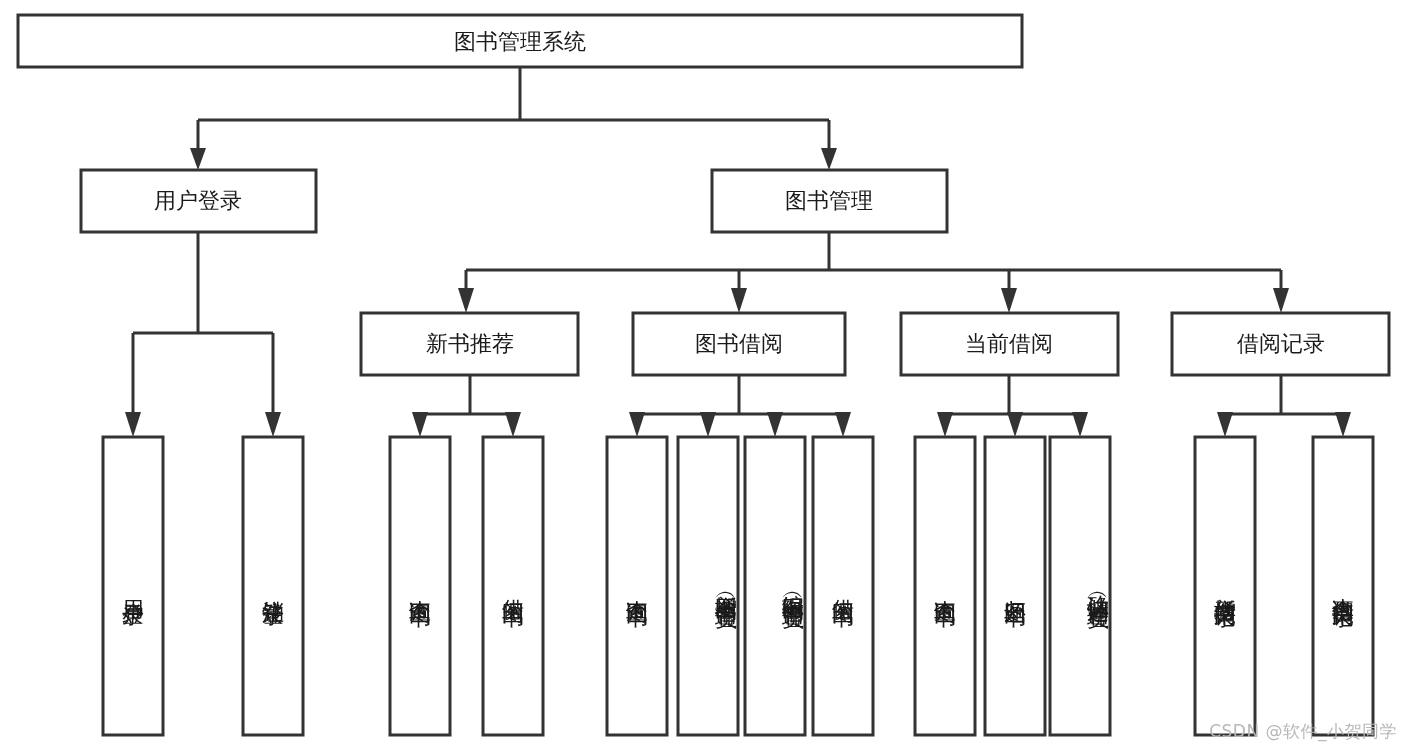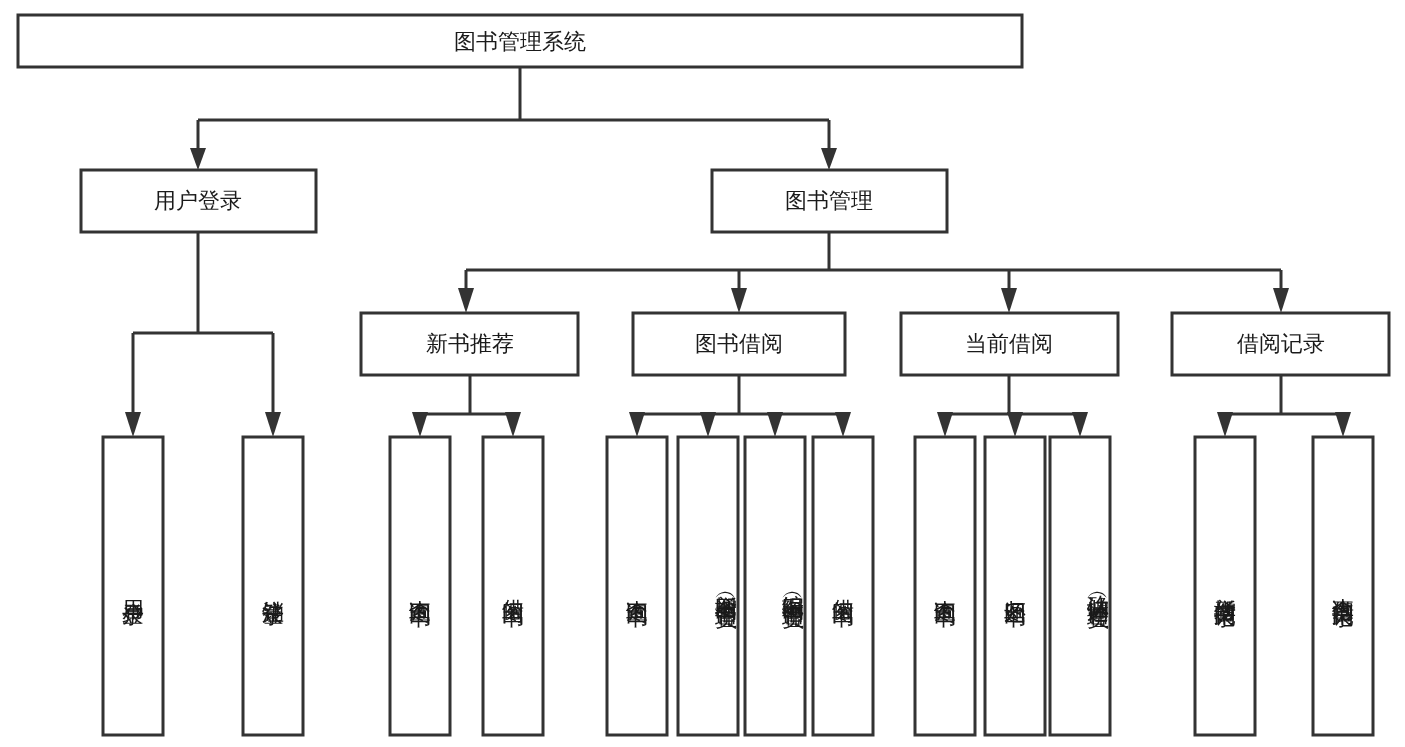--- a/index.html
+++ b/index.html
@@ -192,13 +192,14 @@
   <div class="leaf-label-wrap" style="left:607px; top:437px; width:60px; height:298px;">查询图书</div>
   <div class="leaf-label-wrap" style="left:678px; top:437px; width:60px; height:298px; align-items:flex-start;">新增图书（管理员）</div>
   <div class="leaf-label-wrap" style="left:745px; top:437px; width:60px; height:298px; align-items:flex-start;">编辑图书（管理员）</div>
   <div class="leaf-label-wrap" style="left:813px; top:437px; width:60px; height:298px;">借阅图书</div>
   <div class="leaf-label-wrap" style="left:915px; top:437px; width:60px; height:298px;">查询图书</div>
   <div class="leaf-label-wrap" style="left:985px; top:437px; width:60px; height:298px;">归还图书</div>
   <div class="leaf-label-wrap" style="left:1050px; top:437px; width:60px; height:298px; align-items:flex-start;">确认归还（管理员）</div>
   <div class="leaf-label-wrap" style="left:1195px; top:437px; width:60px; height:298px;">新增借阅记录</div>
   <div class="leaf-label-wrap" style="left:1313px; top:437px; width:60px; height:298px;">查询借阅记录</div>
 
+  <div id="watermark">CSDN @软件_小贺同学</div>
 </div>
 
 </body></html>

